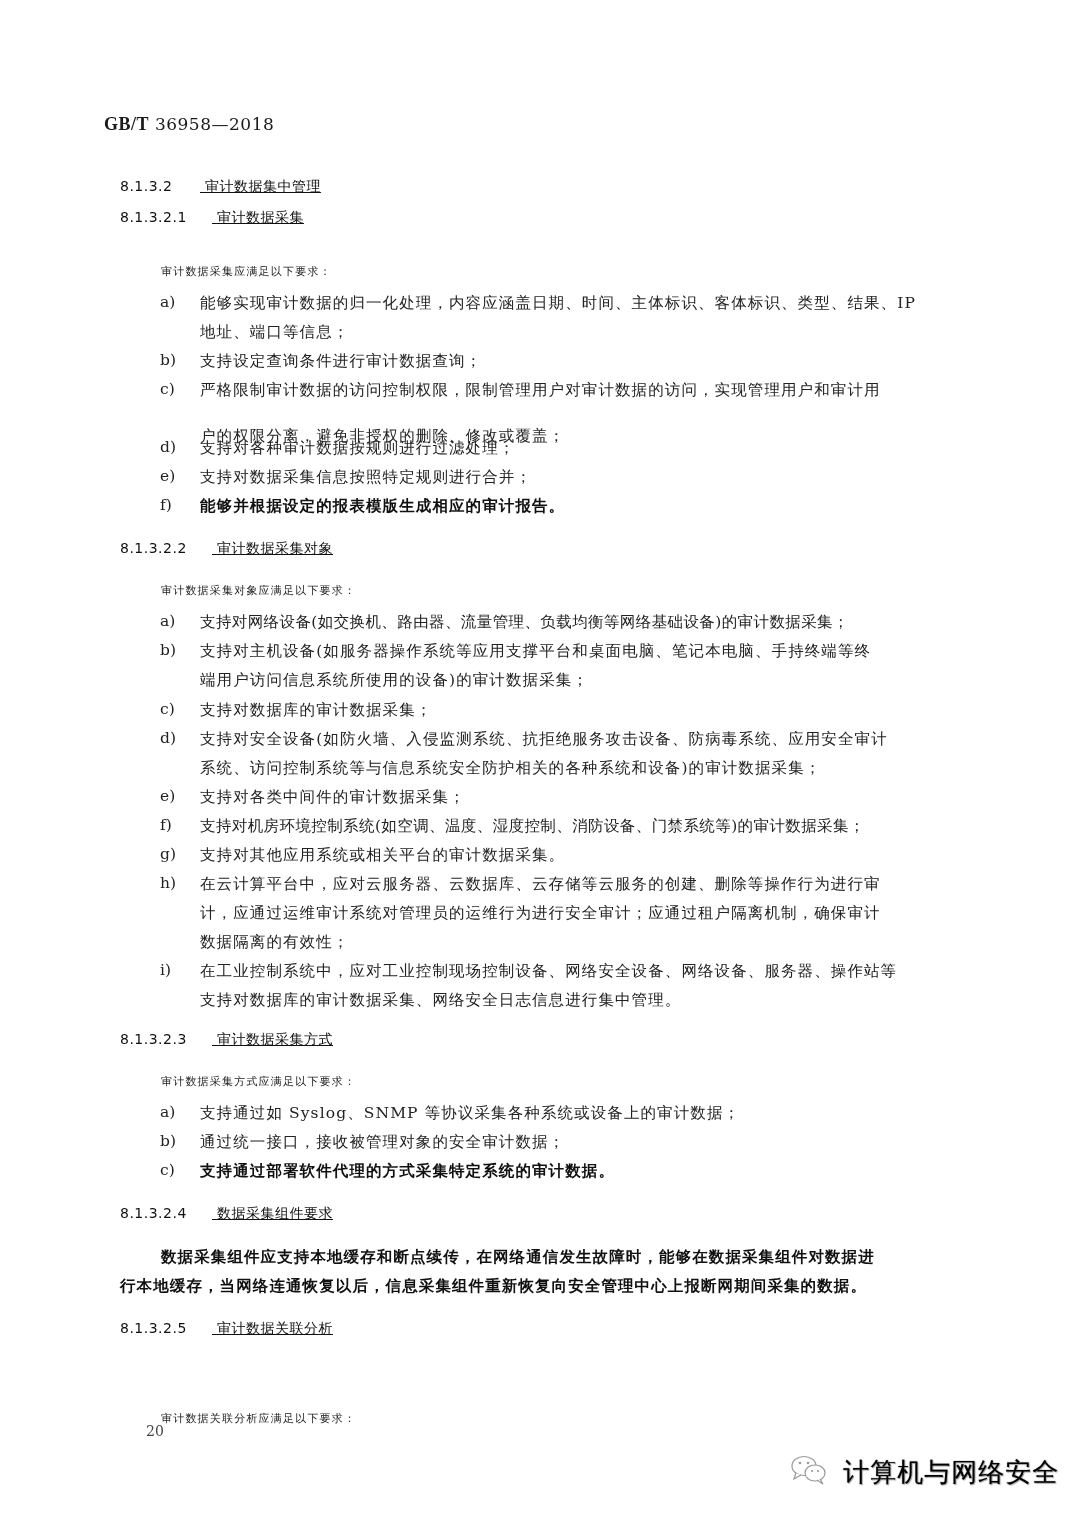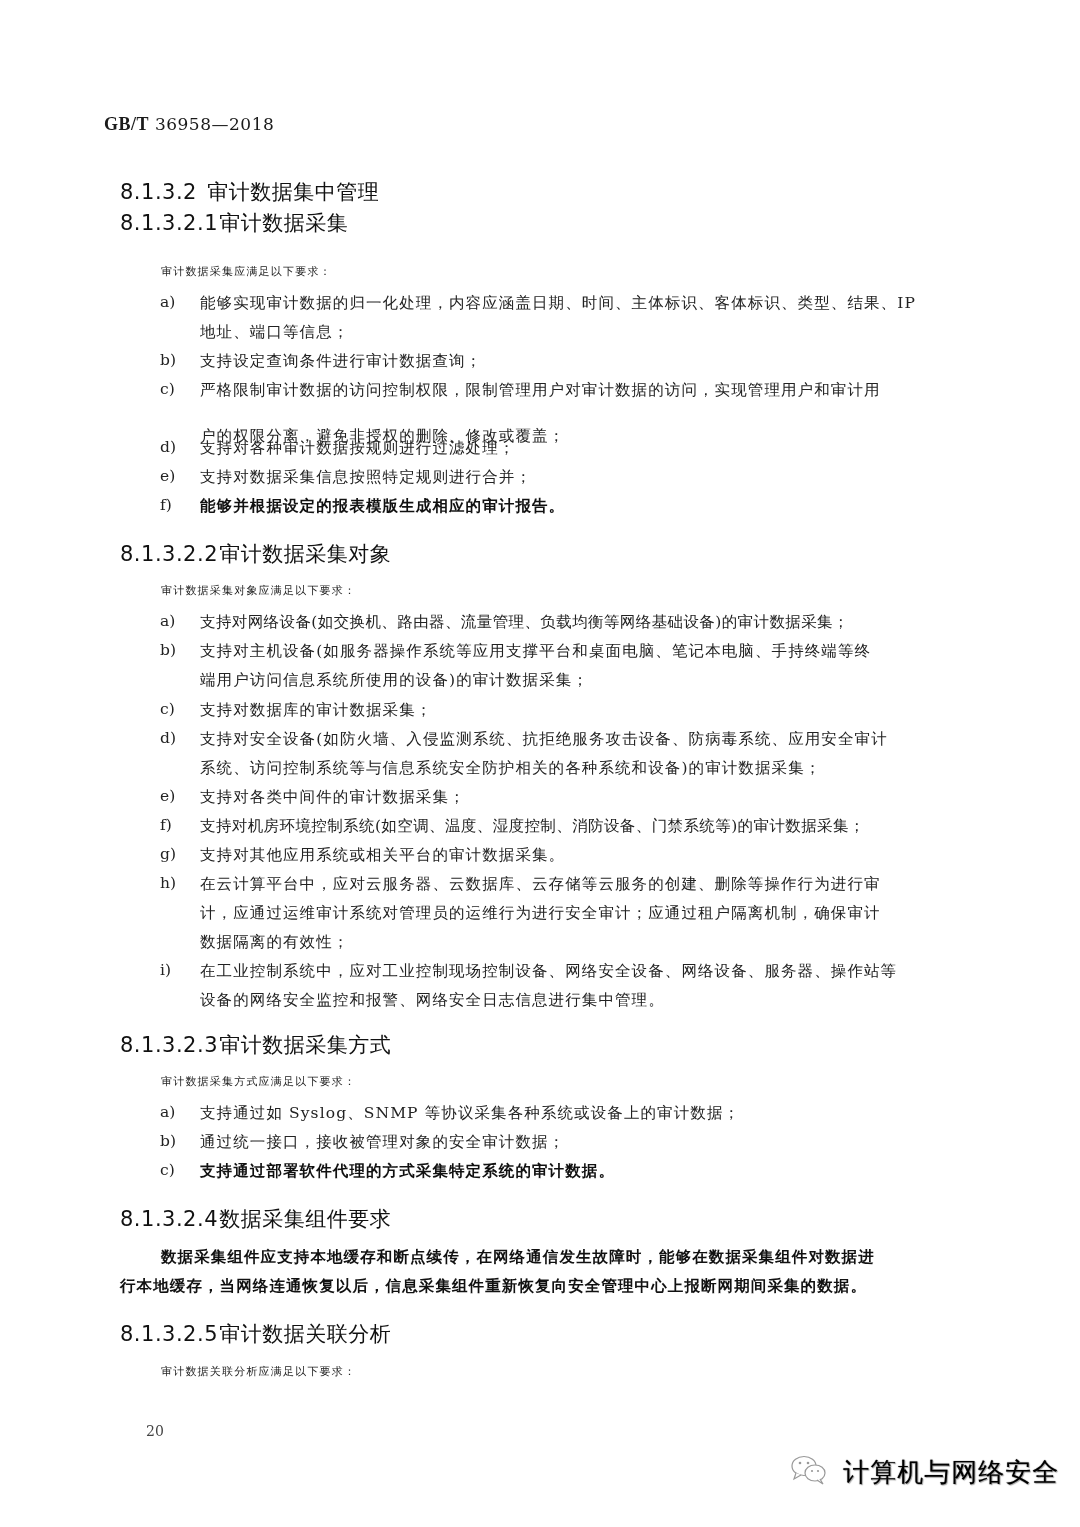--- a/index.html
+++ b/index.html
@@ -1,21 +1,21 @@
 <!DOCTYPE html>
 <html><head>
 <meta charset="utf-8">
 <style>
   html, body { margin: 0; padding: 0; background: #ffffff; }
   body { width: 1080px; height: 1527px; position: relative; overflow: hidden;
          font-family: "DejaVu Serif", "Liberation Serif", serif; color: #1a1a1a; }
   .abs { position: absolute; white-space: nowrap; }
   .std-code { left: 104px; top: 114px; font-size: 17px; letter-spacing: 0.5px; }
   .std-code b { font-family: "Liberation Serif", serif; font-weight: bold; font-size: 18px; }
-  .heading { left: 120px; font-family: "DejaVu Sans", "Liberation Sans", sans-serif; font-size: 21px; letter-spacing: 0.5px; color: #111; }
+  .heading { left: 120px; font-family: "DejaVu Sans", "Liberation Sans", sans-serif; font-size: 14px; letter-spacing: 0.5px; color: #111; text-decoration: underline; }
   .heading .num { display: inline-block; width: 92px; }
   .heading.l3 .num { width: 80px; }
   .para { left: 161px; font-size: 11px; letter-spacing: 1.2px; color: #222; }
   .item { left: 160px; font-size: 15.5px; color: #222; }
   .item .mark { position: absolute; left: 0; width: 36px; }
   .item .txt { position: absolute; left: 40px; letter-spacing: 1.1px; }
   .item .cont { position: absolute; left: 40px; letter-spacing: 1.1px; }
   .bold { font-family: "DejaVu Sans", "Liberation Sans", sans-serif; font-weight: bold; letter-spacing: 1.3px; color: #111; text-align: center; }
   .body-bold { left: 120px; font-family: "DejaVu Sans", "Liberation Sans", sans-serif; font-weight: bold; font-size: 15.5px; letter-spacing: 1.4px; color: #111; text-align: center; }
   .page-num { left: 146px; top: 1423px; font-size: 14px; color: #444; }
@@ -109,21 +109,21 @@
   </div>
   <div class="abs item" style="top:874px">
     <span class="mark">h)</span>
     <span class="txt">在云计算平台中，应对云服务器、云数据库、云存储等云服务的创建、删除等操作行为进行审</span>
     <span class="cont" style="top:29px">计，应通过运维审计系统对管理员的运维行为进行安全审计；应通过租户隔离机制，确保审计</span>
     <span class="cont" style="top:58px">数据隔离的有效性；</span>
   </div>
   <div class="abs item" style="top:961px">
     <span class="mark">i)</span>
     <span class="txt">在工业控制系统中，应对工业控制现场控制设备、网络安全设备、网络设备、服务器、操作站等</span>
-    <span class="cont" style="top:29px">设备的网络安全监控和报警、网络安全日志信息进行集中管理。</span>
+    <span class="cont" style="top:29px">支持对数据库的审计数据采集、网络安全日志信息进行集中管理。</span>
   </div>
 
   <div class="abs heading" style="top:1031px">
     <span class="num">8.1.3.2.3</span>
     <span>审计数据采集方式</span>
   </div>
   <div class="abs para" style="top:1074px">审计数据采集方式应满足以下要求：</div>
 
   <div class="abs item" style="top:1103px">
     <span class="mark">a)</span>
@@ -142,21 +142,21 @@
     <span class="num">8.1.3.2.4</span>
     <span>数据采集组件要求</span>
   </div>
   <div class="abs body-bold" style="top:1247px; left:161px; letter-spacing:1.1px">数据采集组件应支持本地缓存和断点续传，在网络通信发生故障时，能够在数据采集组件对数据进</div>
   <div class="abs body-bold" style="top:1276px; letter-spacing:1.1px">行本地缓存，当网络连通恢复以后，信息采集组件重新恢复向安全管理中心上报断网期间采集的数据。</div>
 
   <div class="abs heading" style="top:1320px">
     <span class="num">8.1.3.2.5</span>
     <span>审计数据关联分析</span>
   </div>
-  <div class="abs para" style="top:1364px">审计数据关联分析应满足以下要求：</div>
+  <div class="abs para" style="top:1411px">审计数据关联分析应满足以下要求：</div>
 
   <div class="abs page-num">20</div>
 
   <div class="abs watermark">
     <span class="wicon">
       <svg width="38" height="32" viewBox="0 0 38 32">
         <ellipse cx="14" cy="12" rx="12" ry="9.5" fill="#fff" stroke="#999" stroke-width="1.2"></ellipse>
         <path d="M6 19 L4 25 L11 21" fill="#fff" stroke="#999" stroke-width="1.2"></path>
         <ellipse cx="25" cy="19" rx="10" ry="8" fill="#fff" stroke="#999" stroke-width="1.2"></ellipse>
         <path d="M30 25 L33 30 L27 26" fill="#fff" stroke="#999" stroke-width="1.2"></path>

